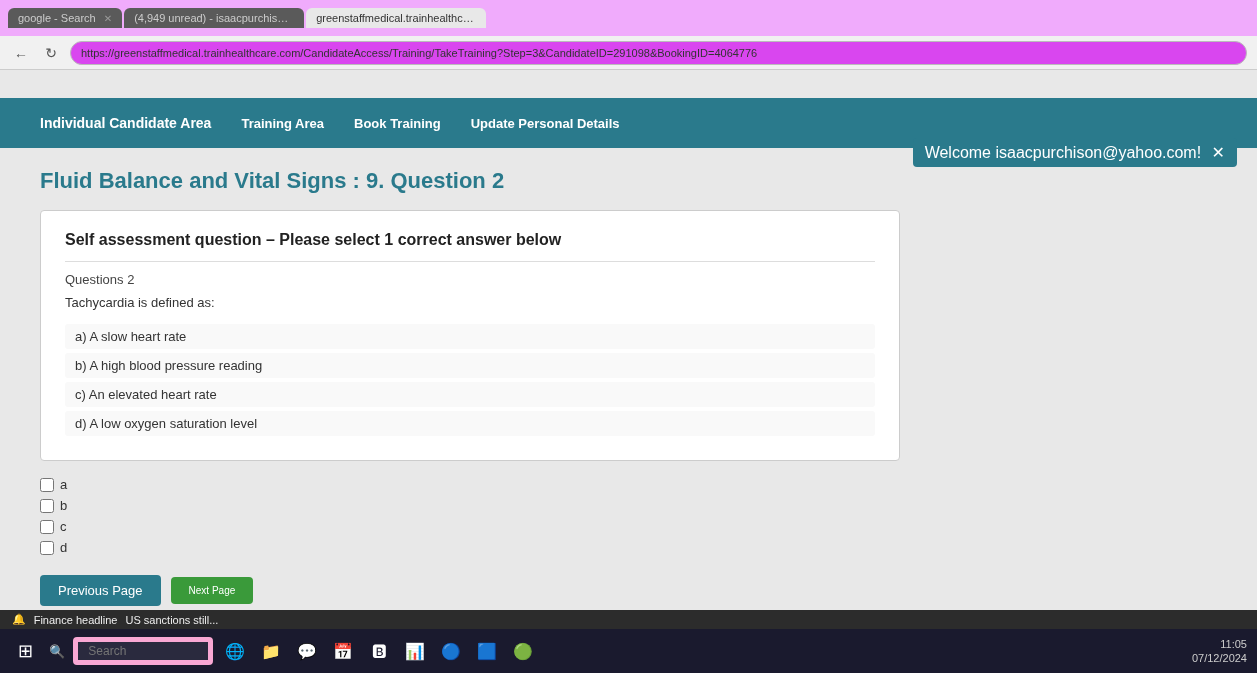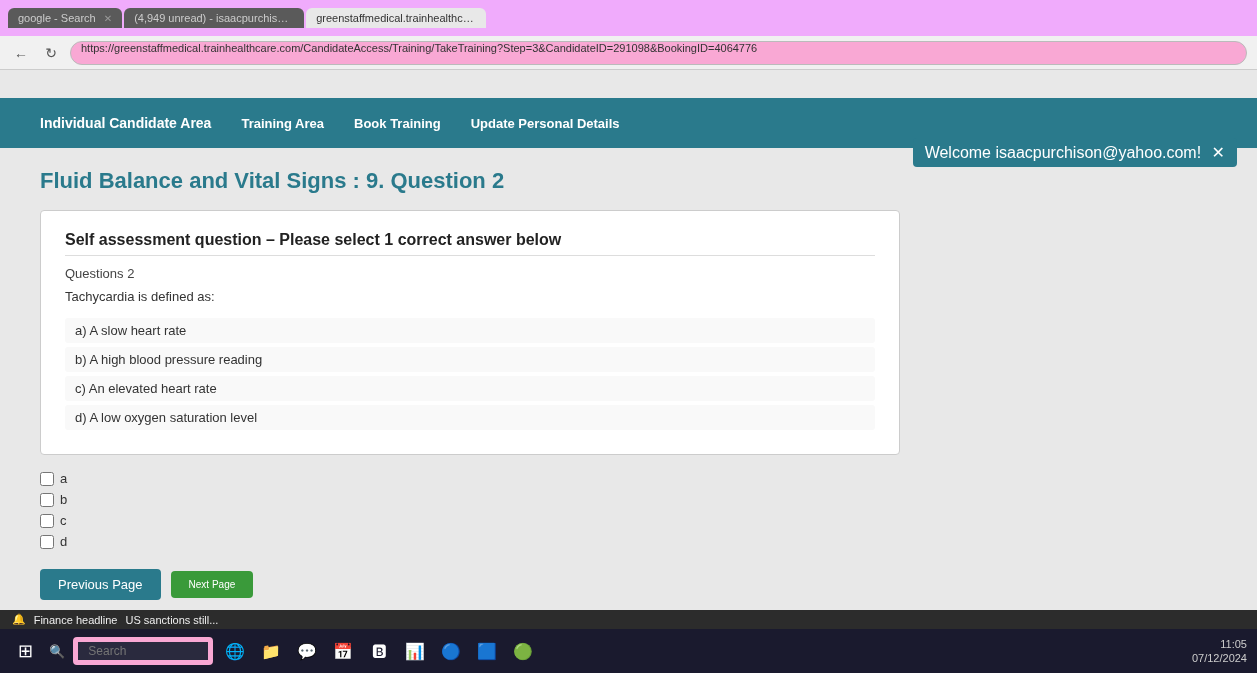--- a/index.html
+++ b/index.html
@@ -64,29 +64,29 @@
       color: #555;
       cursor: pointer;
       width: 22px;
       height: 22px;
       display: flex;
       align-items: center;
       justify-content: center;
     }
     .address-box {
       flex: 1;
-      background: #f9a8d4;
+      background: #d946ef;
       border: 1px solid #bbb;
       border-radius: 12px;
       height: 24px;
       padding: 0 10px;
       font-size: 11px;
       color: #333;
       display: flex;
-      align-items: flex-start;
+      align-items: center;
     }
     .welcome-banner {
       position: absolute;
       right: 20px;
       top: 68px;
       background: #2a7a8c;
       color: #fff;
       font-size: 16px;
       padding: 5px 12px;
       border-radius: 4px;
@@ -135,21 +135,21 @@
       padding: 20px 24px;
       max-width: 860px;
     }
 
     .question-header {
       font-size: 16px;
       font-weight: bold;
       color: #222;
       margin-bottom: 10px;
       border-bottom: 1px solid #ddd;
-      padding-bottom: 6px;
+      padding-bottom: 12px;
     }
     .question-header strong {
       font-weight: 900;
     }
 
     .question-number {
       font-size: 13px;
       color: #444;
       margin-bottom: 8px;
     }

